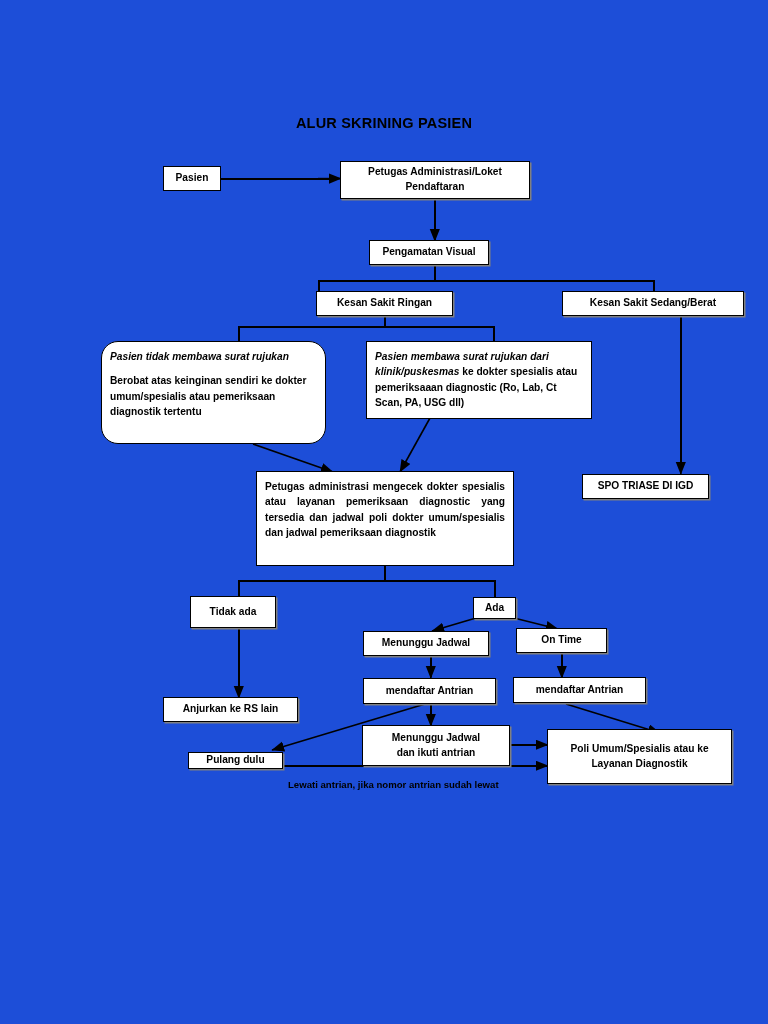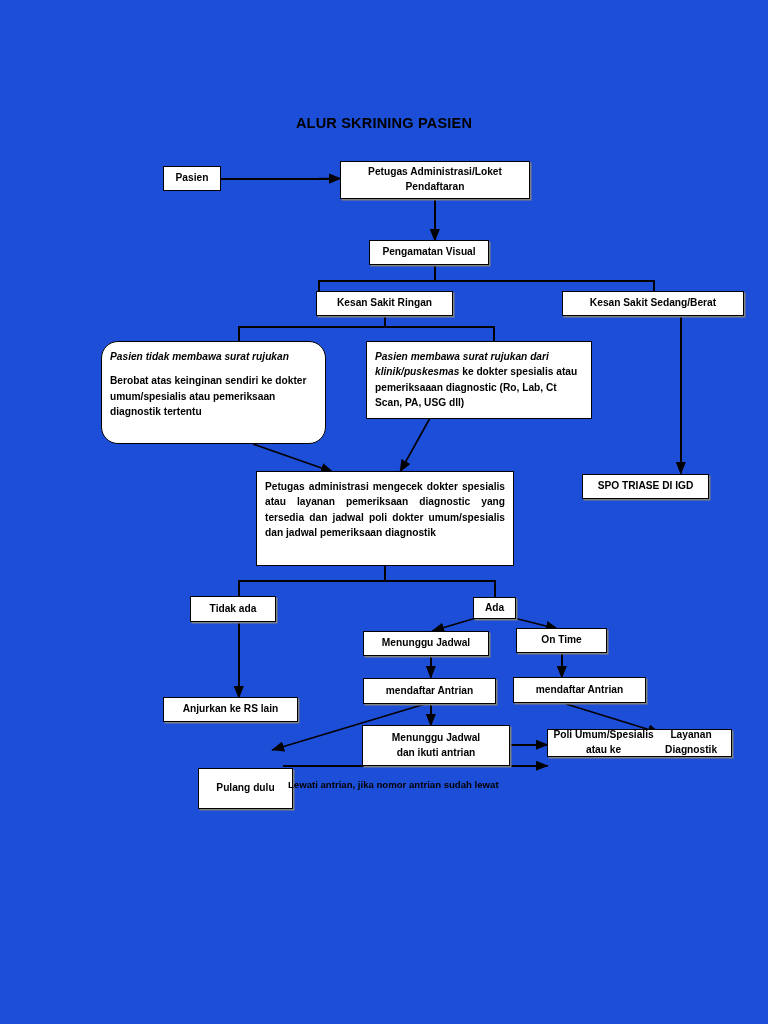--- a/index.html
+++ b/index.html
@@ -182,41 +182,41 @@
     <span class="gap"></span>
     <span>Berobat atas keinginan sendiri ke dokter umum/spesialis atau pemeriksaan diagnostik tertentu</span>
   </div>
 
   <div class="box para" style="left:366px; top:341px; width:226px; height:78px;">
     <span class="it">Pasien membawa surat rujukan dari klinik/puskesmas</span><span> ke dokter spesialis atau pemeriksaaan diagnostic (Ro, Lab, Ct Scan, PA, USG  dll)</span>
   </div>
 
   <div class="box para justify" style="left:256px; top:471px; width:258px; height:95px;">Petugas administrasi mengecek dokter spesialis atau layanan pemeriksaan diagnostic yang tersedia dan jadwal poli dokter umum/spesialis dan jadwal pemeriksaan diagnostik</div>
 
-  <div class="box shadow" style="left:190px; top:596px; width:86px; height:26px;">Tidak ada</div>
+  <div class="box shadow" style="left:190px; top:596px; width:86px; height:32px;">Tidak ada</div>
 
   <div class="box shadow" style="left:473px; top:597px; width:43px; height:22px;">Ada</div>
 
   <div class="box shadow" style="left:163px; top:697px; width:135px; height:25px;">Anjurkan ke RS lain</div>
 
   <div class="box shadow" style="left:363px; top:631px; width:126px; height:25px;">Menunggu  Jadwal</div>
 
   <div class="box shadow" style="left:516px; top:628px; width:91px; height:25px;">On Time</div>
 
   <div class="box shadow" style="left:363px; top:678px; width:133px; height:26px;">mendaftar Antrian</div>
 
   <div class="box shadow" style="left:513px; top:677px; width:133px; height:26px;">mendaftar Antrian</div>
 
-  <div class="box shadow" style="left:188px; top:768px; width:95px; height:41px;margin-left:10px;">Pulang dulu</div>
+  <div class="box shadow" style="left:188px; top:752px; width:95px; height:17px;">Pulang dulu</div>
 
   <div class="box shadow" style="left:362px; top:725px; width:148px; height:41px; flex-direction:column;">
     <span>Menunggu  Jadwal</span>
     <span>dan ikuti antrian</span>
   </div>
 
-  <div class="box shadow" style="left:547px; top:729px; width:185px; height:28px; ">
+  <div class="box shadow" style="left:547px; top:729px; width:185px; height:55px; flex-direction:column;">
     <span>Poli Umum/Spesialis atau ke</span>
     <span>Layanan Diagnostik</span>
   </div>
 
   <div class="caption" style="left:288px; top:779px;">Lewati antrian, jika nomor antrian sudah lewat</div>
 
 </div>
 
 </body></html>

